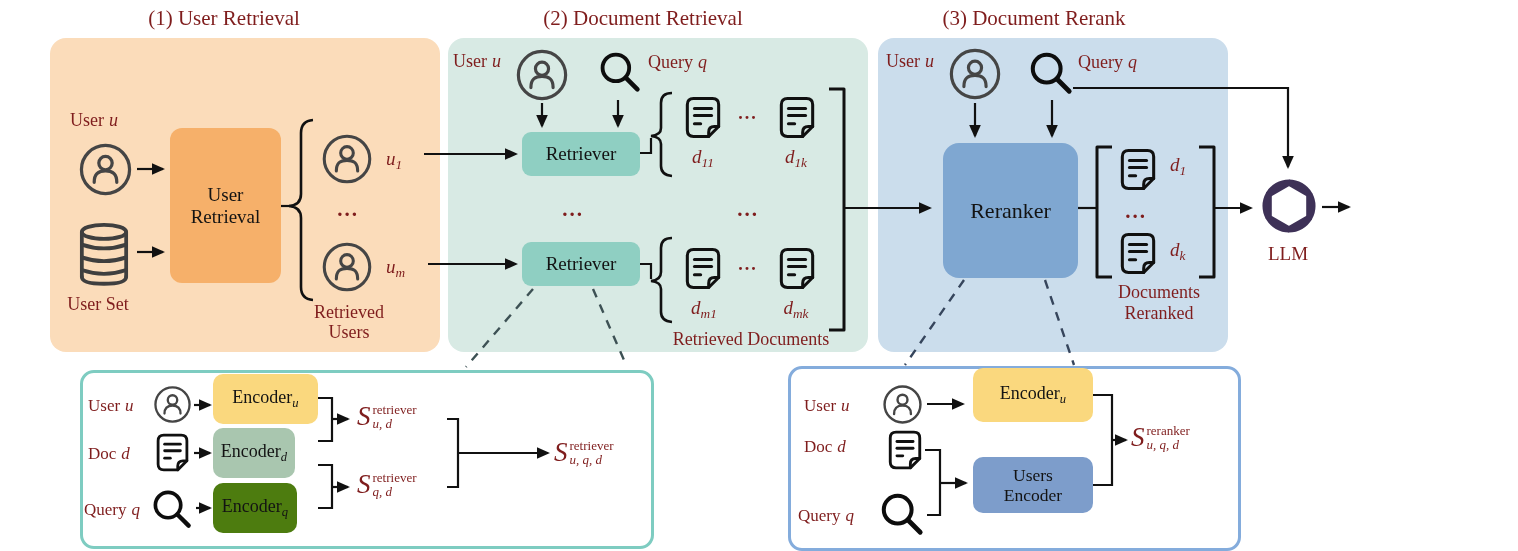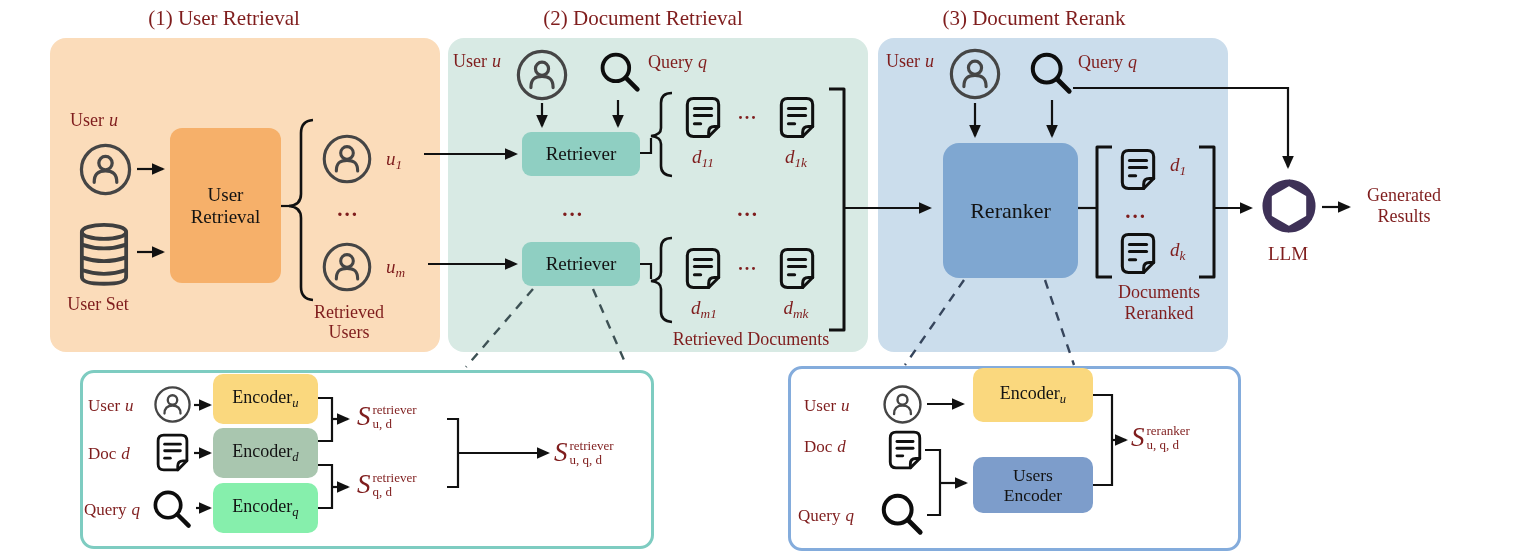--- a/index.html
+++ b/index.html
@@ -14,21 +14,21 @@
   .t{position:absolute;color:#7f1d1d;white-space:nowrap;z-index:7;}
   .c{text-align:center;}
   i{font-style:italic;}
   sub{font-size:0.7em;font-style:italic;vertical-align:-0.32em;}
   .var{margin-left:5px;font-style:italic;}
   .dots{font-size:21px;font-weight:bold;letter-spacing:2px;}
   .sblk{display:inline-flex;align-items:center;}
   .sbase{font-size:27px;font-style:italic;}
   .stk{display:inline-flex;flex-direction:column;line-height:1.05;margin-left:2px;}
   .ssup{font-size:13px;}
-  .ssub{font-size:13px;}
+  .ssub{font-size:13px;font-style:italic;}
 </style>
 </head>
 <body>
 
 <div class="stage">
 
   <div class="panel" style="left:50px;top:38px;width:390px;height:314px;background:#FBDCBA;"></div>
   <div class="panel" style="left:448px;top:38px;width:420px;height:314px;background:#D8EAE4;"></div>
   <div class="panel" style="left:878px;top:38px;width:350px;height:314px;background:#CBDDEC;"></div>
 
@@ -47,24 +47,24 @@
     <div>Retriever</div>
   </div>
 
   <div class="bx" style="left:943px;top:143px;width:135px;height:135px;background:#7FA7D1;border-radius:16px;font-size:22px;">
     <div>Reranker</div>
   </div>
 
   <div class="bx" style="left:213px;top:374px;width:105px;height:50px;background:#FAD87E;border-radius:10px;font-size:18px;">
     <div><span>Encoder</span><sub>u</sub></div>
   </div>
-  <div class="bx" style="left:213px;top:428px;width:105px;height:50px;background:#A9C6AF;border-radius:10px;font-size:18px;">
+  <div class="bx" style="left:213px;top:428px;width:82px;height:50px;background:#A9C6AF;border-radius:10px;font-size:18px;">
     <div><span>Encoder</span><sub>d</sub></div>
   </div>
-  <div class="bx" style="left:213px;top:483px;width:105px;height:50px;background:#86efac;border-radius:10px;font-size:18px;">
+  <div class="bx" style="left:213px;top:483px;width:84px;height:50px;background:#4d7c0f;border-radius:10px;font-size:18px;">
     <div><span>Encoder</span><sub>q</sub></div>
   </div>
 
   <div class="bx" style="left:973px;top:368px;width:120px;height:54px;background:#FAD87E;border-radius:10px;font-size:18px;">
     <div><span>Encoder</span><sub>u</sub></div>
   </div>
   <div class="bx" style="left:973px;top:457px;width:120px;height:56px;background:#7D9DCB;border-radius:10px;font-size:17.5px;">
     <div>Users</div>
     <div>Encoder</div>
   </div>
@@ -279,24 +279,20 @@
   <div class="t" style="left:1078px;top:52px;font-size:18px;"><span>Query</span><span class="var">q</span></div>
   <div class="t" style="left:1170px;top:154px;font-size:19px;"><i>d</i><sub>1</sub></div>
   <div class="t c dots" style="left:1111px;top:199px;width:50px;">...</div>
   <div class="t" style="left:1170px;top:239px;font-size:19px;"><i>d</i><sub>k</sub></div>
   <div class="t c" style="left:1079px;top:282px;width:160px;font-size:18px;line-height:21px;">
     <div>Documents</div>
       <div>Reranked</div>
   </div>
 
   <div class="t c" style="left:1248px;top:243px;width:80px;font-size:19px;">LLM</div>
-  <div class="t c" style="left:1346px;top:185px;width:116px;font-size:18px;line-height:21px;">
-    <div>Generated</div>
-      <div>Results</div>
-  </div>
 
   <div class="t" style="left:88px;top:396px;font-size:17px;"><span>User</span><span class="var">u</span></div>
   <div class="t" style="left:88px;top:444px;font-size:17px;"><span>Doc</span><span class="var">d</span></div>
   <div class="t" style="left:84px;top:500px;font-size:17px;"><span>Query</span><span class="var">q</span></div>
   <div class="t sblk" style="left:357px;top:401px;">
     <span class="sbase">S</span>
     <span class="stk">
         <span class="ssup">retriever</span>
         <span class="ssub">u, d</span>
       </span>

